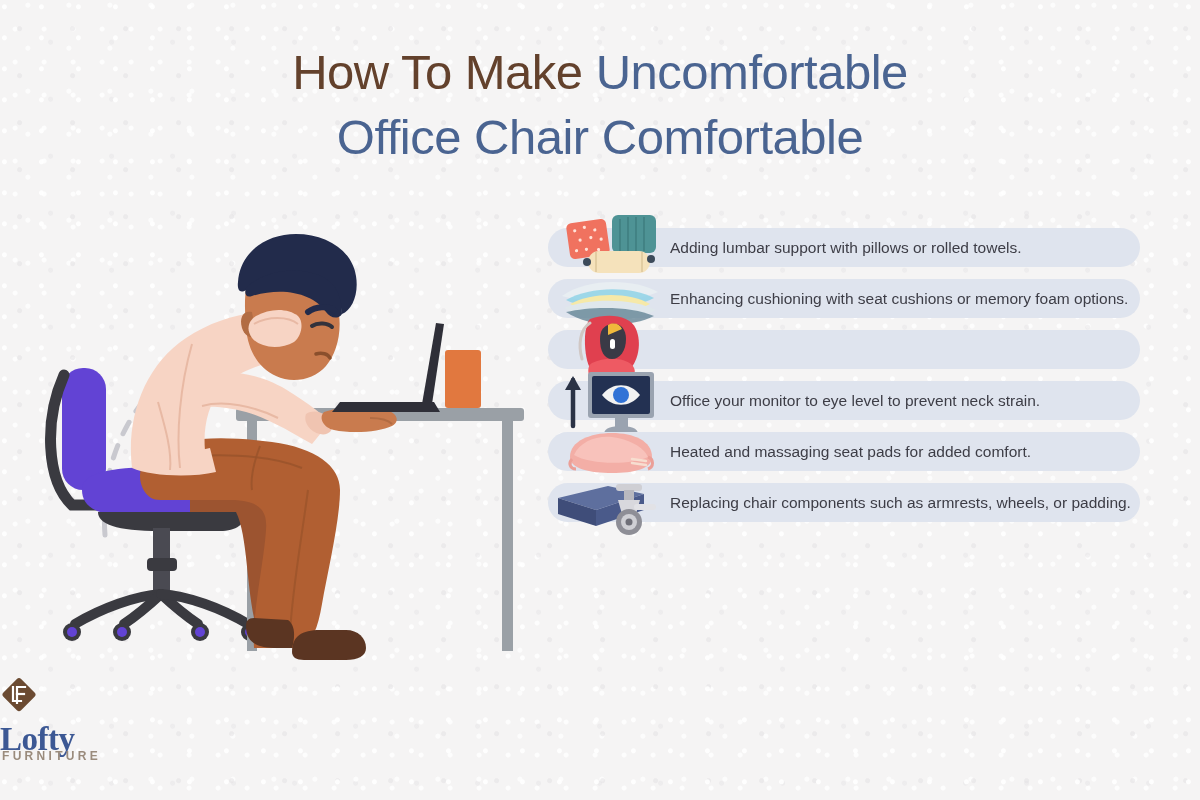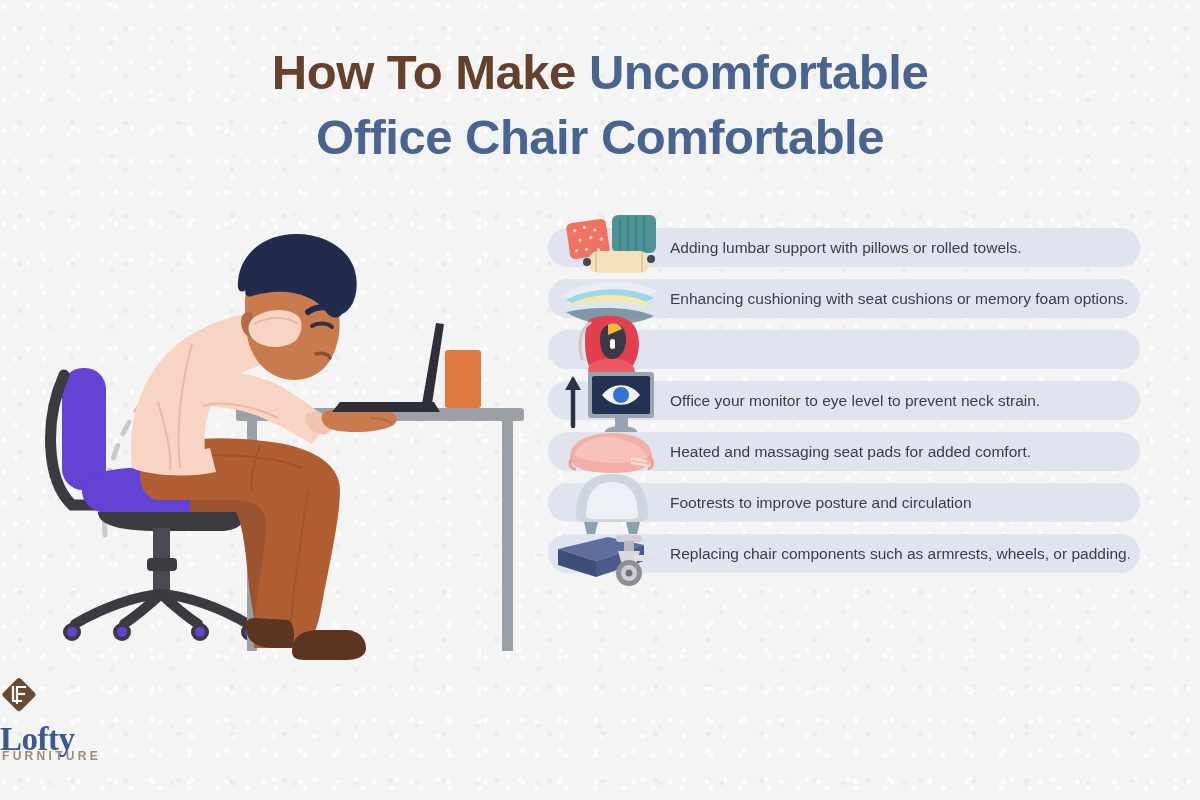--- a/index.html
+++ b/index.html
@@ -26,21 +26,21 @@
     pointer-events:none;
   }
   .stage{ position:absolute; inset:0; }
 
   
   .title-block{
     position:absolute; left:0; right:0; top:40px;
     text-align:center;
   }
   .title-line{
-    font-weight:700;
+    font-weight:400;
     font-size:49px;
     line-height:65px;
     letter-spacing:-0.5px;
     white-space:nowrap;
   }
   .t-brown{ color:#63412c; }
   .t-blue{ color:#4a6491; }
 
   
   .illustration{ position:absolute; left:40px; top:190px; width:510px; height:500px; }
@@ -318,34 +318,20 @@
           <path d="M18 40 C 24 26, 42 20, 56 22 C 72 24, 88 32, 92 42
                    C 76 50, 34 50, 18 40 Z" fill="#f8c2bb"></path>
           <path d="M16 44 C 12 48, 14 54, 20 54" fill="none" stroke="#eb9f97" stroke-width="3"></path>
           <path d="M92 42 C 98 44, 98 52, 92 54" fill="none" stroke="#eb9f97" stroke-width="3"></path>
           <path d="M76 44 L 90 46 M76 48 L 90 50" stroke="#f7ded0" stroke-width="2.5" stroke-linecap="round"></path>
         </svg>
       </div>
       <div class="tip-text">Heated and massaging seat pads for added comfort.</div>
     </div>
 
-    <div class="tip-row">
-      <div class="tip-pill"></div>
-      <div class="tip-icon">
-        <svg viewBox="0 0 108 74">
-          <path d="M20 50 C 20 18, 36 8, 56 8 C 76 8, 92 18, 92 50
-                   C 92 54, 88 56, 82 56 L 30 56 C 24 56, 20 54, 20 50 Z" fill="#cdd5de"></path>
-          <path d="M30 50 C 30 24, 42 16, 56 16 C 70 16, 82 24, 82 50
-                   C 82 52, 79 53, 74 53 L 38 53 C 33 53, 30 52, 30 50 Z" fill="#edf1f5"></path>
-          <path d="M28 56 L 42 56 L 38 72 L 32 72 Z" fill="#8ba2ad"></path>
-          <path d="M70 56 L 84 56 L 80 72 L 74 72 Z" fill="#8ba2ad"></path>
-        </svg>
-      </div>
-      <div class="tip-text">Footrests to improve posture and circulation</div>
-    </div>
 
     <div class="tip-row">
       <div class="tip-pill"></div>
       <div class="tip-icon">
         <svg viewBox="0 0 108 74">
           <path d="M2 32 L 52 20 L 88 28 L 40 44 Z" fill="#5e6f9e"></path>
           <path d="M2 32 L 40 44 L 40 60 L 2 48 Z" fill="#3f4d79"></path>
           <path d="M40 44 L 88 28 L 88 44 L 40 60 Z" fill="#4a5a8a"></path>
           <g>
             <rect x="60" y="18" width="26" height="7" rx="3" fill="#cfcfd4"></rect>

